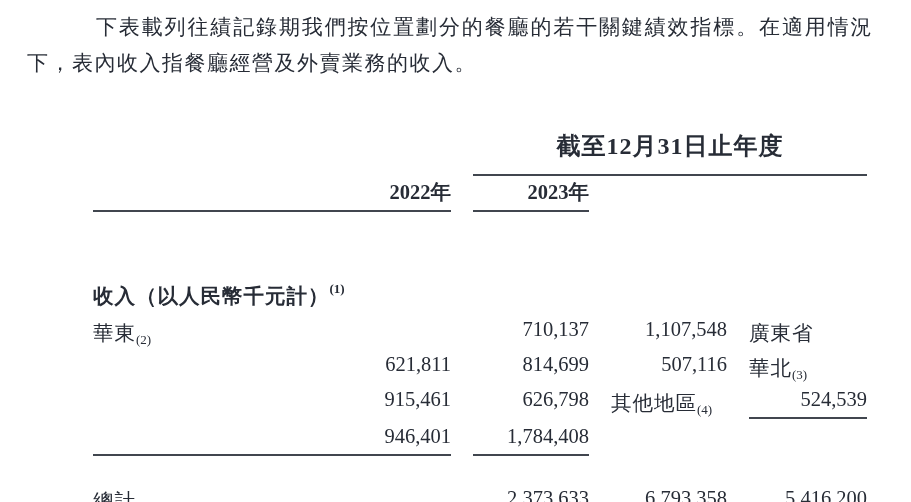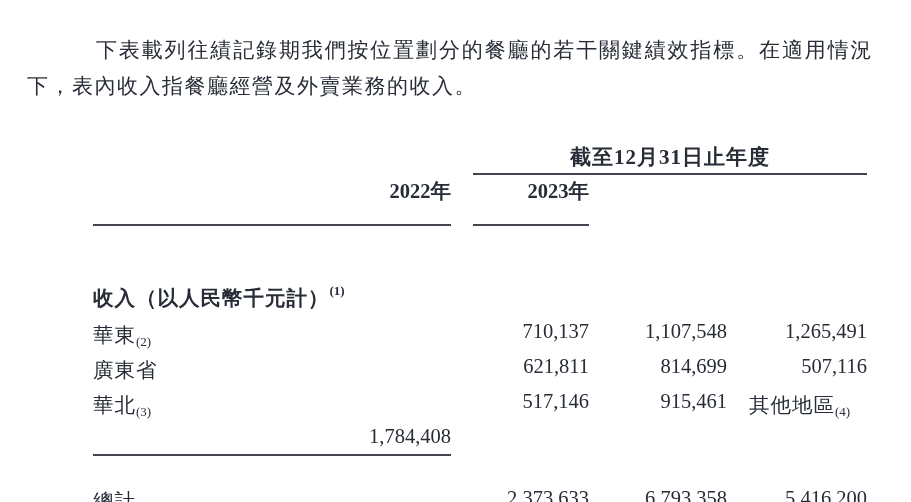--- a/index.html
+++ b/index.html
@@ -8,21 +8,21 @@
   }
   html,body{margin:0;padding:0;}
   body{
     width:911px;height:502px;
     background:#ffffff;
     color:var(--text);
     font-family:"Liberation Serif","DejaVu Serif",serif;
     overflow:hidden;
   }
   .para{
-    margin:32px 38px 0 27px;
+    margin:9px 38px 0 27px;
     font-size:21px;
     line-height:36px;
     letter-spacing:1.5px;
     text-indent:69px;
     text-align:justify;
     font-weight:500;
   }
   .kpi-table{
     margin:38px 0 0 93px;
     width:774px;
@@ -31,46 +31,48 @@
     display:grid;
     grid-template-columns:358px 116px 116px 118px;
     column-gap:22px;
     font-size:20.5px;
   }
   .cell{display:flex;align-items:flex-end;}
   .span-head{
     grid-column:2/5;
     justify-content:center;
     font-weight:700;
-    font-size:21px;
+    font-size:24px;
     height:29px;
-    padding-bottom:2px;
+    padding-bottom:12px;
     border-bottom:2px solid var(--rule);
     letter-spacing:1px;
+    margin-top:14px;
   }
   .year{
     justify-content:flex-end;
     font-weight:700;
     height:30px;
-    padding-bottom:19px;
+    padding-bottom:4px;
     border-bottom:2px solid var(--rule);
   }
   .spacer{grid-column:1/5;height:56px;}
   .gap{grid-column:1/5;height:26px;}
   .row-label{
     height:35px;
     align-items:flex-end;
     letter-spacing:1px;
   }
   .section-label{
     grid-column:1/5;
     height:32px;
     align-items:center;
     font-weight:700;
     letter-spacing:1px;
+    margin-top:12px;
   }
   .num{
     height:35px;
     align-items:center;
     justify-content:flex-end;
     text-align:center;
   }
   .rule-bottom{border-bottom:2px solid var(--rule);}
   .total .row-label,.total .num{font-weight:400;height:33px;}
   sup{
@@ -102,41 +104,42 @@
         <span>收入（以人民幣千元計）</span>
           <sup>(1)</sup>
       </div>
 
       <div class="cell row-label">
         <span>華東</span>
           <sup>(2)</sup>
       </div>
       <div class="cell num">710,137</div>
       <div class="cell num">1,107,548</div>
-      <div class="cell num">1,265,491</div>
 
       <div class="cell row-label">
         <span>廣東省</span>
           <sup></sup>
       </div>
       <div class="cell num">621,811</div>
       <div class="cell num">814,699</div>
       <div class="cell num">507,116</div>
 
       <div class="cell row-label">
         <span>華北</span>
           <sup>(3)</sup>
       </div>
-      <div class="cell num">517,146</div>
       <div class="cell num">915,461</div>
+      <div class="cell num">626,798</div>
 
       <div class="cell row-label">
         <span>其他地區</span>
           <sup>(4)</sup>
       </div>
+      <div class="cell num rule-bottom">524,539</div>
+      <div class="cell num rule-bottom">946,401</div>
       <div class="cell num rule-bottom">1,784,408</div>
 
       <div class="gap"></div>
 
       <div class="total" style="display:contents;">
         <div class="cell row-label">總計</div>
         <div class="cell num">2,373,633</div>
         <div class="cell num">6,793,358</div>
         <div class="cell num">5,416,200</div>
       </div>

